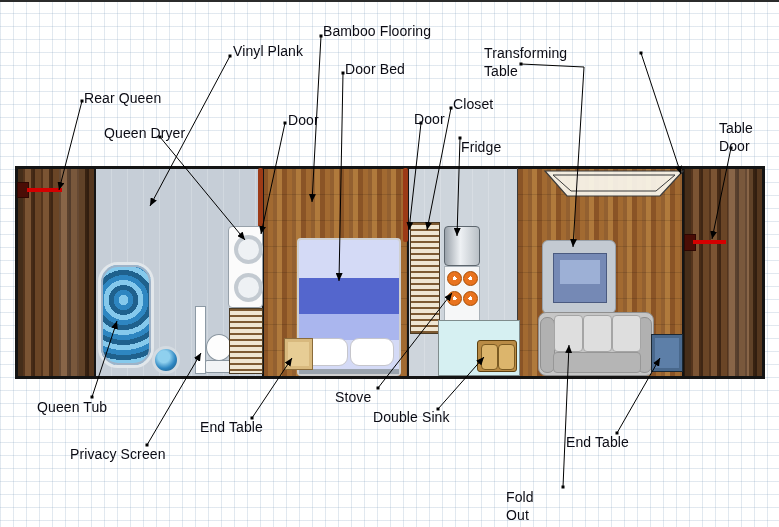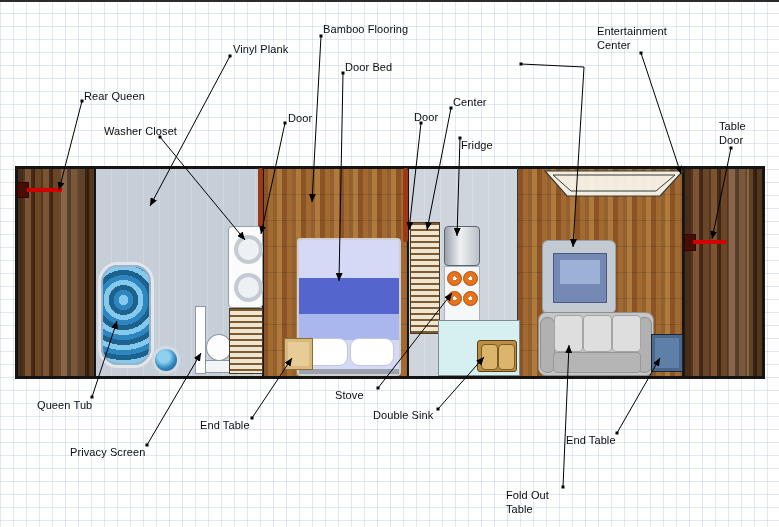--- a/index.html
+++ b/index.html
@@ -93,21 +93,21 @@
   .couch .arm{position:absolute;top:4px;width:13px;height:54px;background:#b1b1b1;border:1px solid #909090;border-radius:7px;}
   .couch .aL{left:1px;} .couch .aR{right:1px;}
   .couch .cushion{position:absolute;top:2px;width:27px;height:35px;background:#dedede;border:1px solid #a5a5a5;border-radius:4px;}
   .couch .c1{left:15px;} .couch .c2{left:44px;} .couch .c3{left:73px;}
   .couch .back{position:absolute;left:14px;top:39px;width:86px;height:19px;background:#b5b5b5;border:1px solid #979797;border-radius:4px;}
   .endtable2{background:#49688c;border:1px solid #1c2833;}
   .endtable2 .top{position:absolute;left:3px;top:3px;right:3px;bottom:3px;background:#5d7fa8;}
 
   
   .callout{
-    position:absolute;font-size:11px;line-height:1.3;color:#0b0b14;
+    position:absolute;font-size:14px;line-height:1.3;color:#0b0b14;
     white-space:nowrap;letter-spacing:0.1px;
   }
   .wrap{white-space:normal;}
   .overlay{position:absolute;left:0;top:0;pointer-events:none;}
 </style>
 </head>
 <body>
 
 <div class="canvas">
 
@@ -221,29 +221,29 @@
       <line x1="147" y1="445" x2="201" y2="353" marker-start="url(#sq)" marker-end="url(#ah)"></line>
       <line x1="252" y1="418" x2="292" y2="358" marker-start="url(#sq)" marker-end="url(#ah)"></line>
       <line x1="378" y1="388" x2="452" y2="293" marker-start="url(#sq)" marker-end="url(#ah)"></line>
       <line x1="438" y1="409" x2="484" y2="357" marker-start="url(#sq)" marker-end="url(#ah)"></line>
       <line x1="617" y1="433" x2="660" y2="358" marker-start="url(#sq)" marker-end="url(#ah)"></line>
       <line x1="563" y1="487" x2="569" y2="345" marker-start="url(#sq)" marker-end="url(#ah)"></line>
     </g>
   </svg>
 
   <div class="callout" style="left:84px;top:89px">Rear Queen</div>
-  <div class="callout" style="left:104px;top:124px">Washer Closet</div>
+  <div class="callout" style="left:104px;top:124px">Queen Dryer</div>
   <div class="callout" style="left:233px;top:42px">Vinyl Plank</div>
   <div class="callout" style="left:288px;top:111px">Door</div>
   <div class="callout" style="left:323px;top:22px">Bamboo Flooring</div>
   <div class="callout" style="left:345px;top:60px">Door Bed</div>
   <div class="callout" style="left:414px;top:110px">Door</div>
-  <div class="callout" style="left:453px;top:95px">Center</div>
+  <div class="callout" style="left:453px;top:95px">Closet</div>
   <div class="callout" style="left:461px;top:138px">Fridge</div>
-  <div class="callout wrap" style="left:597px;top:24px;width:80px">Entertainment Center</div>
+  <div class="callout wrap" style="left:484px;top:44px;width:72px">Transforming Table</div>
   <div class="callout wrap" style="left:719px;top:119px;width:34px">Table Door</div>
   <div class="callout" style="left:37px;top:398px">Queen Tub</div>
   <div class="callout" style="left:70px;top:445px">Privacy Screen</div>
   <div class="callout" style="left:200px;top:418px">End Table</div>
   <div class="callout" style="left:335px;top:388px">Stove</div>
   <div class="callout" style="left:373px;top:408px">Double Sink</div>
   <div class="callout" style="left:566px;top:433px">End Table</div>
   <div class="callout wrap" style="left:506px;top:488px;width:50px">Fold Out Table</div>
 
 </div>

